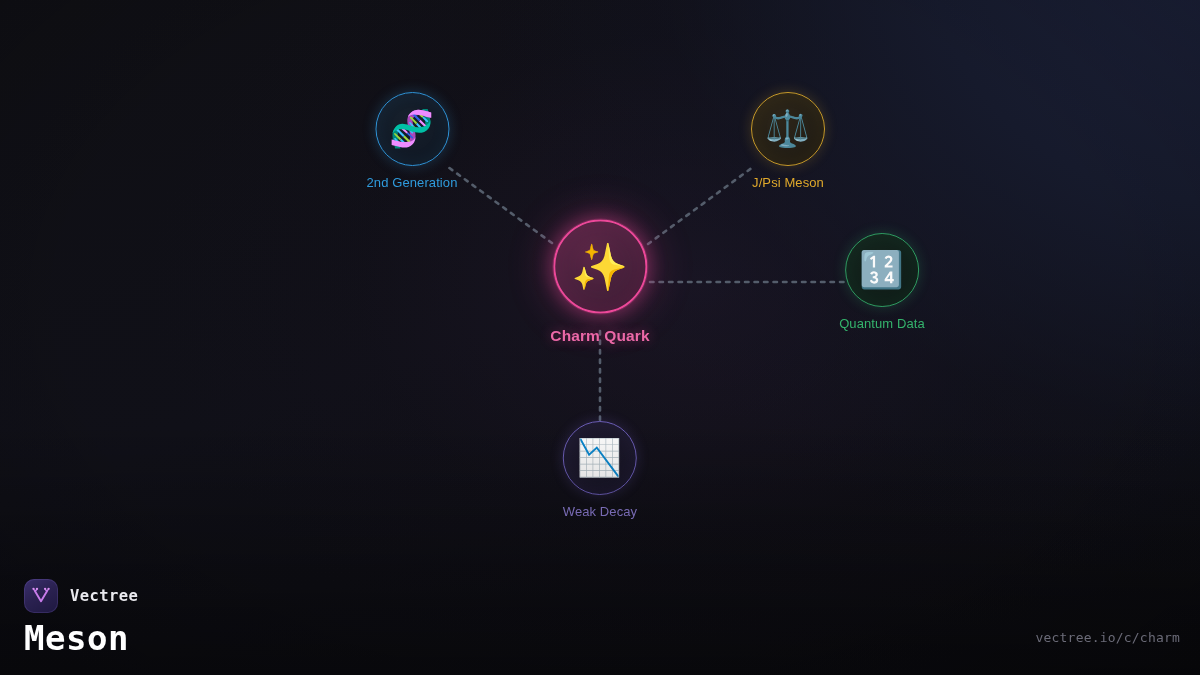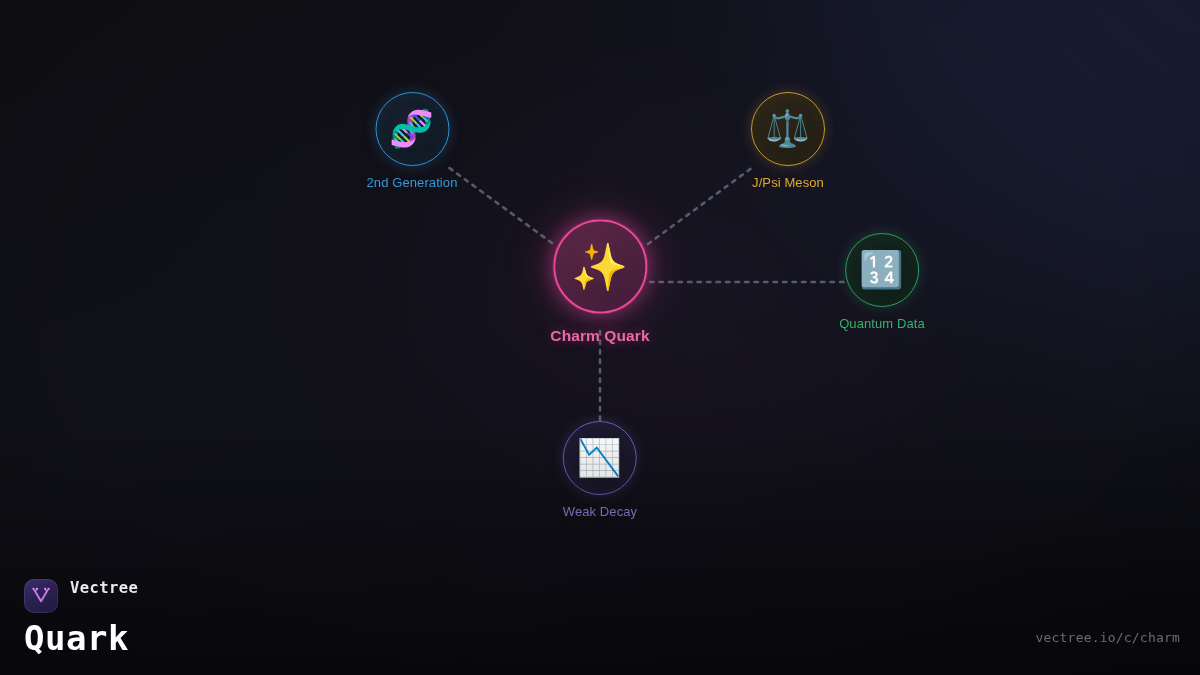--- a/index.html
+++ b/index.html
@@ -133,20 +133,21 @@
   #footer-brand {
     position: absolute;
     left: 24px;
     bottom: 18px;
     display: flex;
     flex-direction: column;
     gap: 8px;
   }
   #brand-row {
     display: flex;
+    align-items: center;
     gap: 12px;
   }
   #brand-logo {
     width: 34px;
     height: 34px;
     border-radius: 10px;
     background: linear-gradient(150deg, #3b2f6e 0%, #2a2150 48%, #1e1840 100%);
     box-shadow: inset 0 0 0 1px rgba(150,120,230,0.18);
     display: flex;
     align-items: center;
@@ -236,16 +237,16 @@
         <path d="M5.2 6.4 L3.5 4.0 M5.2 6.4 L7.0 4.0" stroke="#c77bea" stroke-width="1.4" fill="none" stroke-linecap="round"></path>
         <path d="M16.8 6.4 L15.1 4.0 M16.8 6.4 L18.6 4.0" stroke="#c77bea" stroke-width="1.4" fill="none" stroke-linecap="round"></path>
         <circle cx="3.5" cy="3.8" r="1.15" fill="#d98ff2"></circle>
         <circle cx="7.0" cy="3.8" r="1.15" fill="#d98ff2"></circle>
         <circle cx="15.1" cy="3.8" r="1.15" fill="#d98ff2"></circle>
         <circle cx="18.6" cy="3.8" r="1.15" fill="#d98ff2"></circle>
       </svg>
     </div>
     <span id="brand-name">Vectree</span>
   </div>
-  <div id="page-title">Quark</div>
+  <div id="page-title">Meson</div>
 </div>
 
 <div id="footer-url">vectree.io/c/charm</div>
 
 </body></html>

